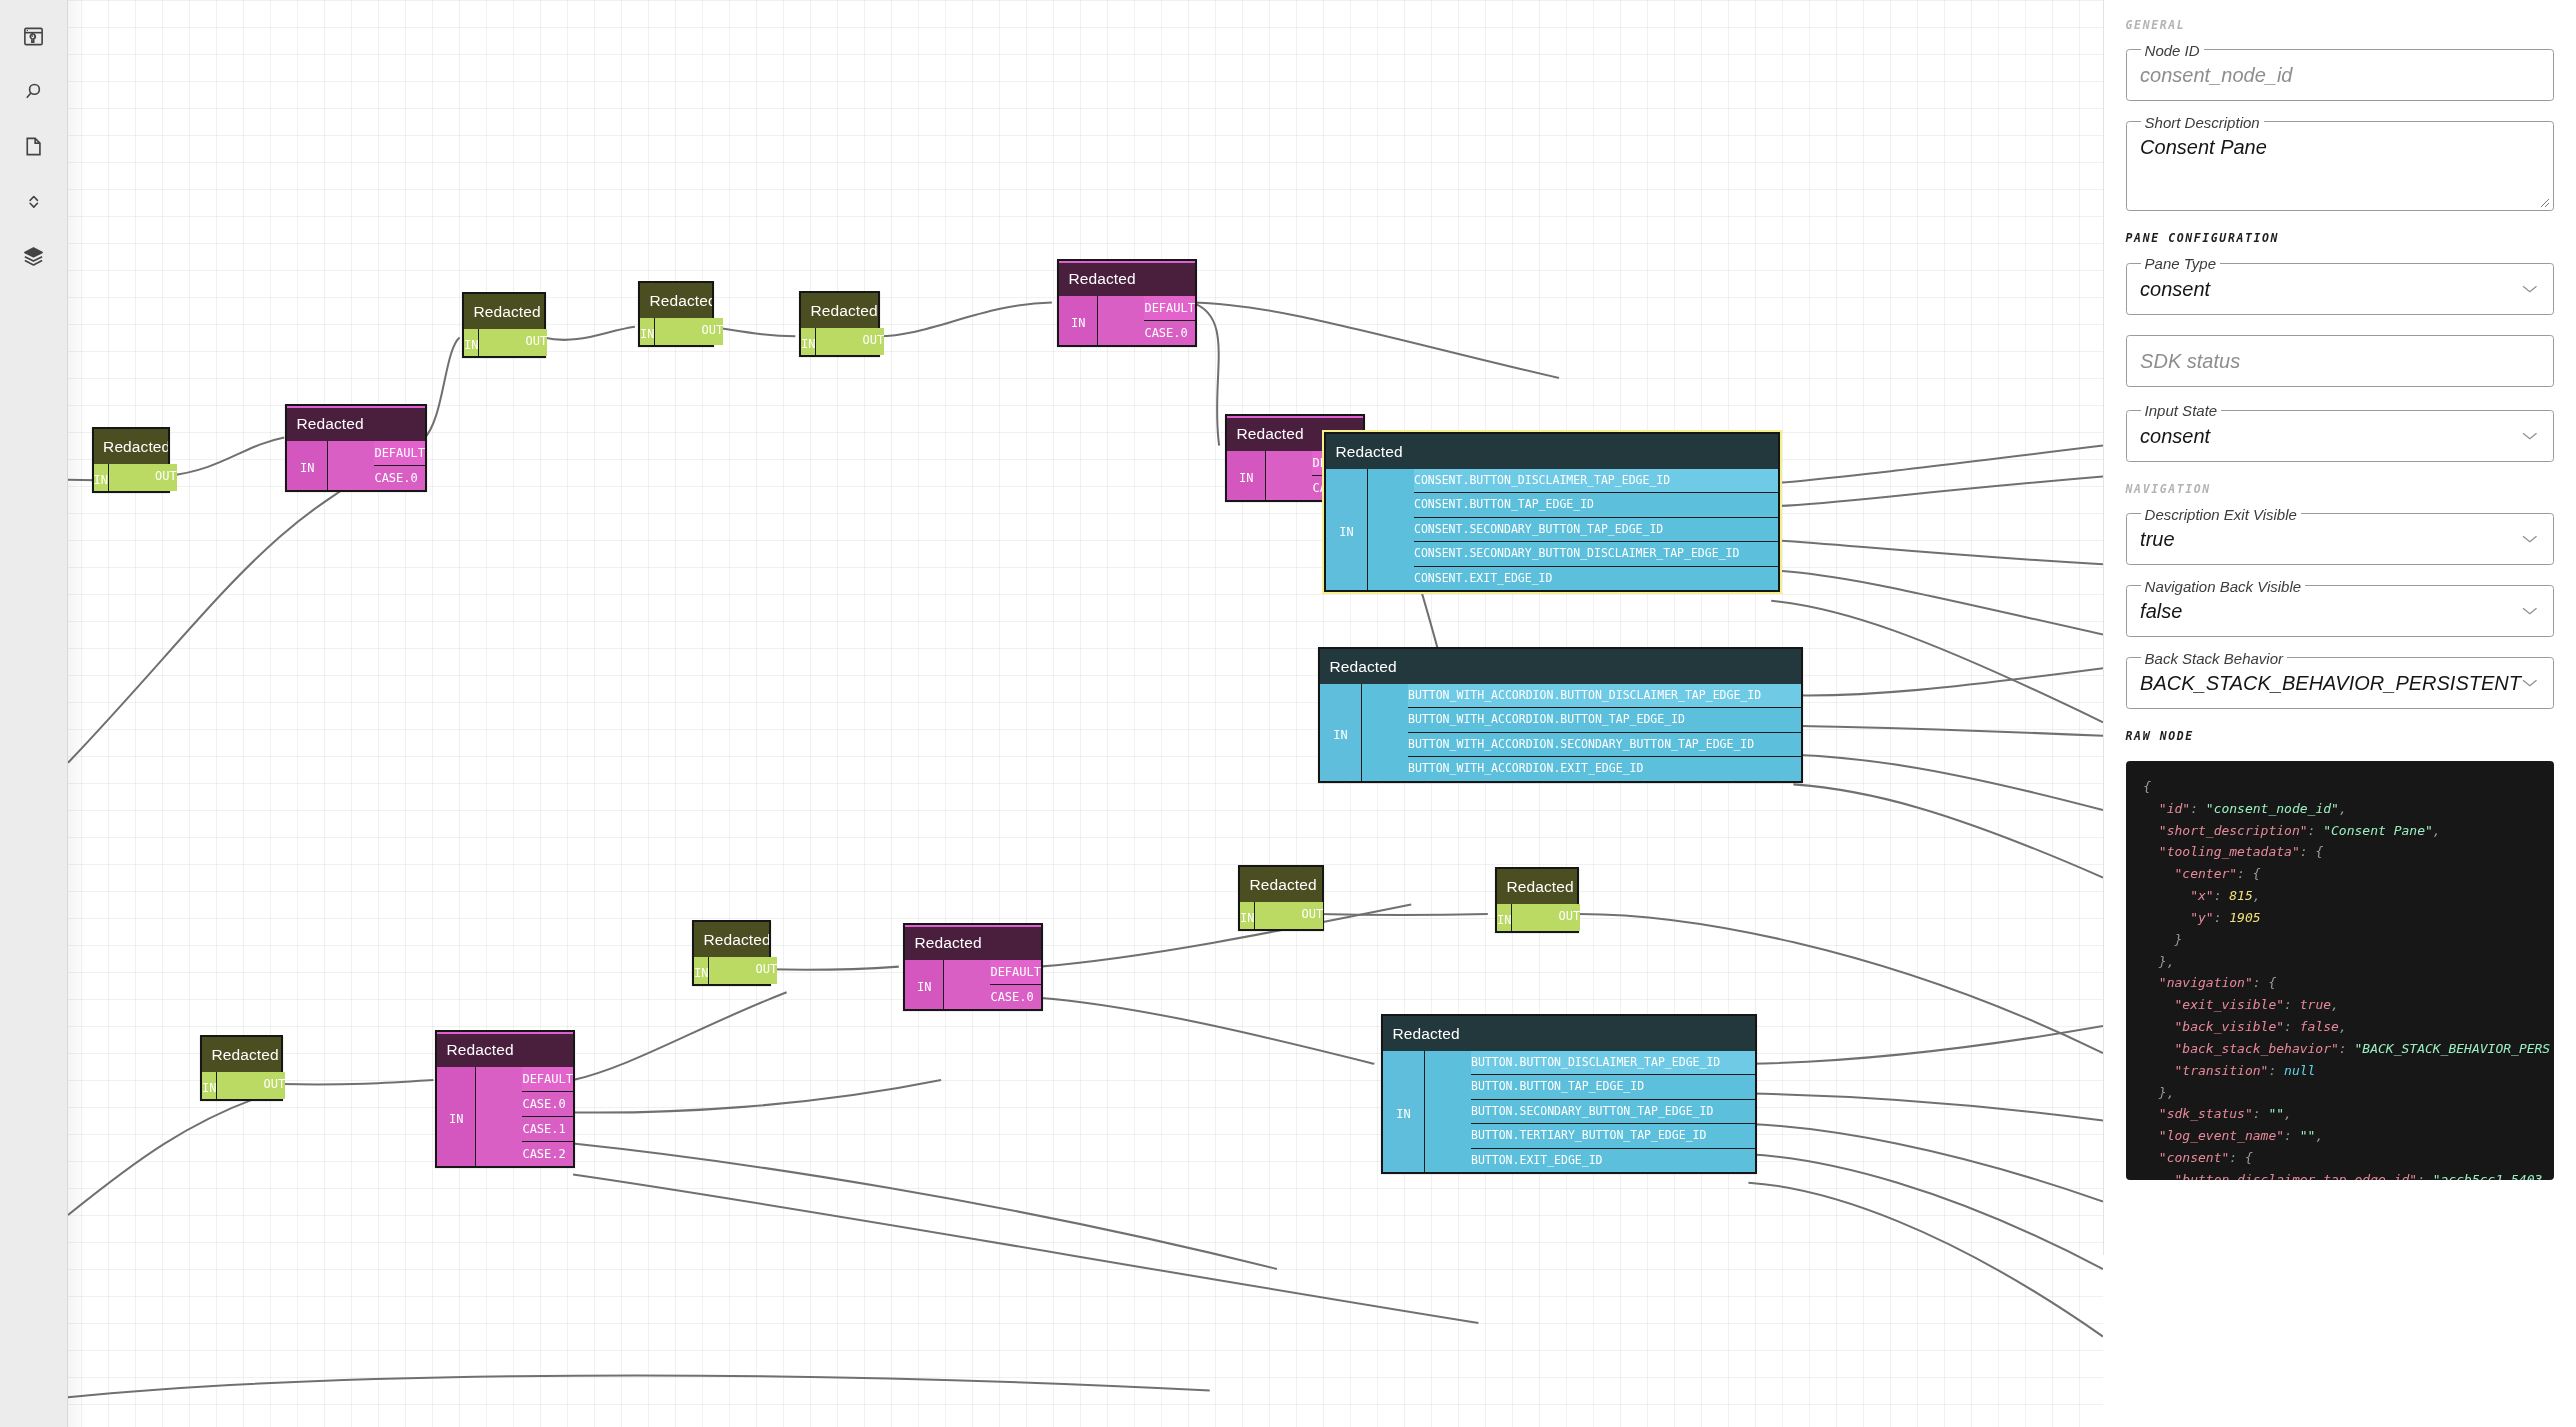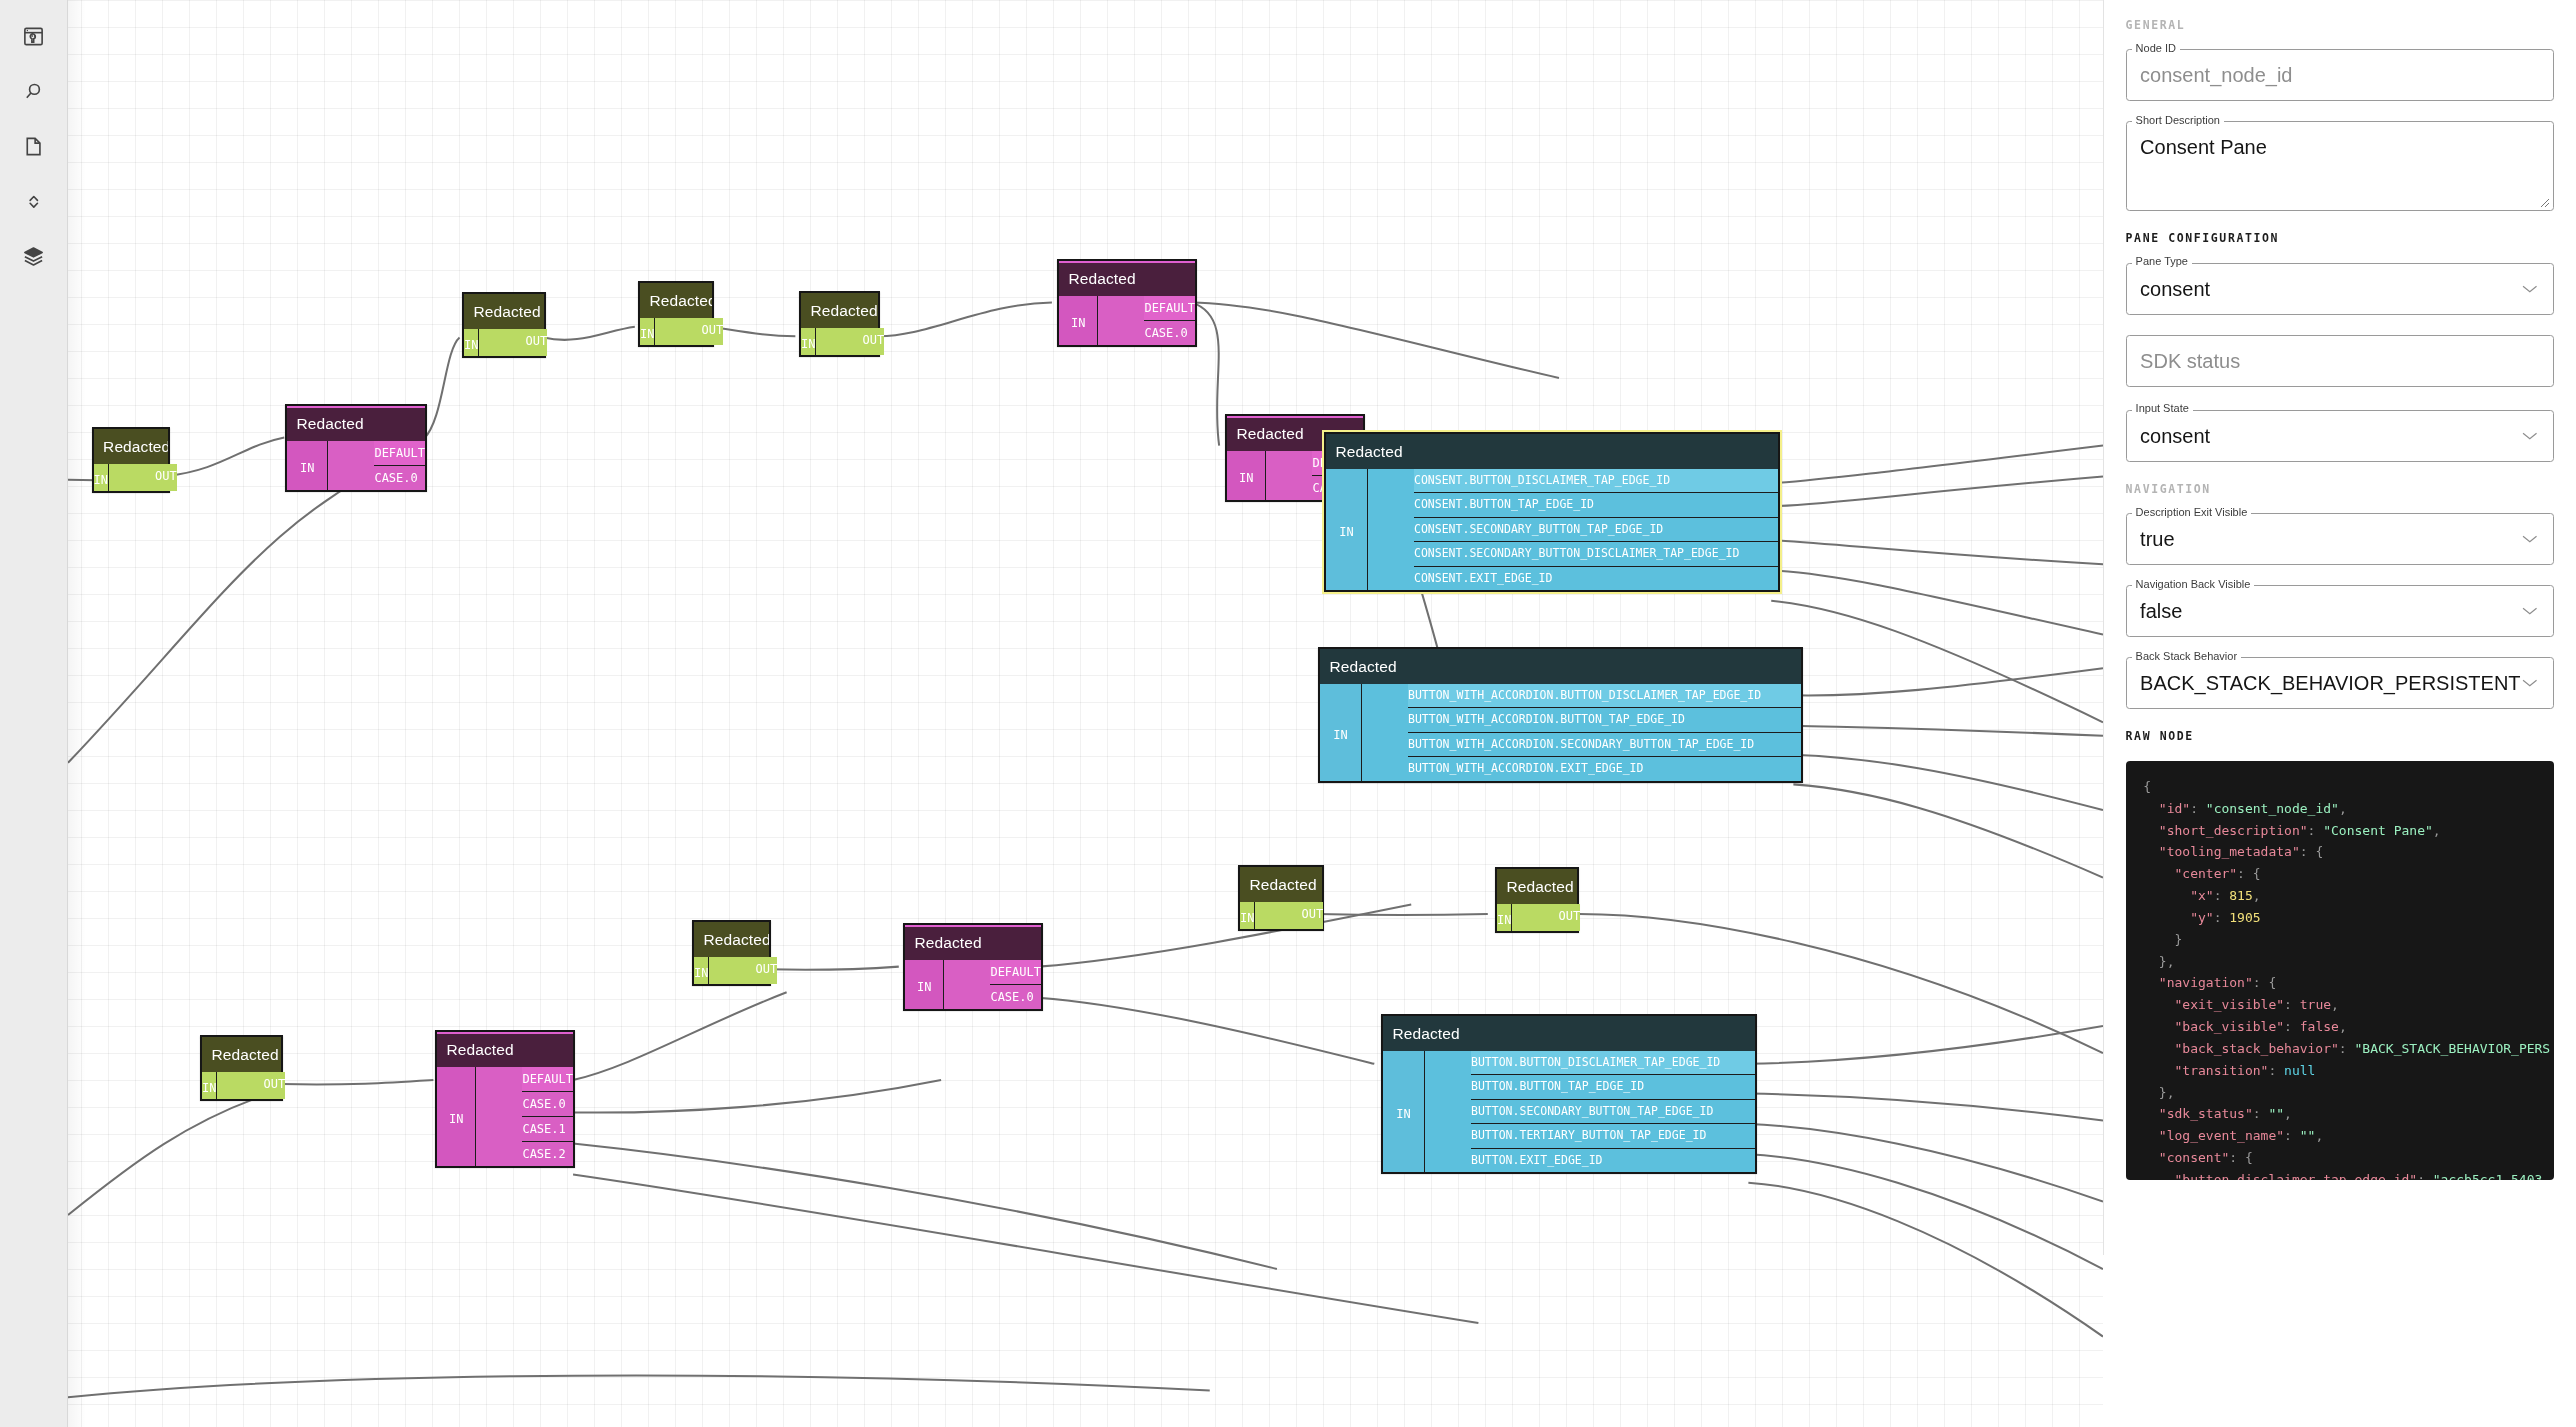--- a/index.html
+++ b/index.html
@@ -89,35 +89,35 @@
   .n-blue .rows{background:#5cc0dd;}
   .n-blue .row:first-child{background:#6fcbe5;}
   .n-blue .row{font-size:11.5px;}
   .topline{position:absolute;left:0;top:0;height:2px;width:100%;}
 
   
   .inspector{
     width:473px;flex:0 0 473px;height:1255px;background:#fff;
     border-left:0.7px solid #e3e3e3;
     padding:17.6px 21.6px 0 21.6px;box-sizing:border-box;overflow:hidden;
-    position:relative;z-index:4;
+    position:relative;z-index:4;font-style:italic;
   }
   .sec-title{
     font-family:"DejaVu Sans Mono", monospace;
     font-size:11.5px;letter-spacing:1.6px;color:#b4b4b4;
     margin:0 0 17.6px 0;font-weight:700;
   }
   .sec-title.dark{color:#1d1d1d;}
   .field{
     position:relative;border:0.7px solid #9a9a9a;border-radius:3.4px;
     margin-bottom:20px;background:#fff;box-sizing:border-box;
   }
   .field .legend{
-    position:absolute;top:-7.4px;left:5px;background:#fff;
-    padding:0 4px;font-size:11px;color:#3c3c3c;line-height:1;
+    position:absolute;top:-7.4px;left:14px;background:#fff;
+    padding:0 4px;font-size:15px;color:#3c3c3c;line-height:1;
   }
   .field .val{
     font-size:20px;color:#151515;padding:15px 13.5px;line-height:1;
     white-space:nowrap;overflow:hidden;
   }
   .field .val.ph{color:#8e8e8e;}
   .field.tall .val{padding-bottom:53px;}
   .field .chev{
     position:absolute;right:15px;top:50%;transform:translateY(-50%);
     pointer-events:none;

